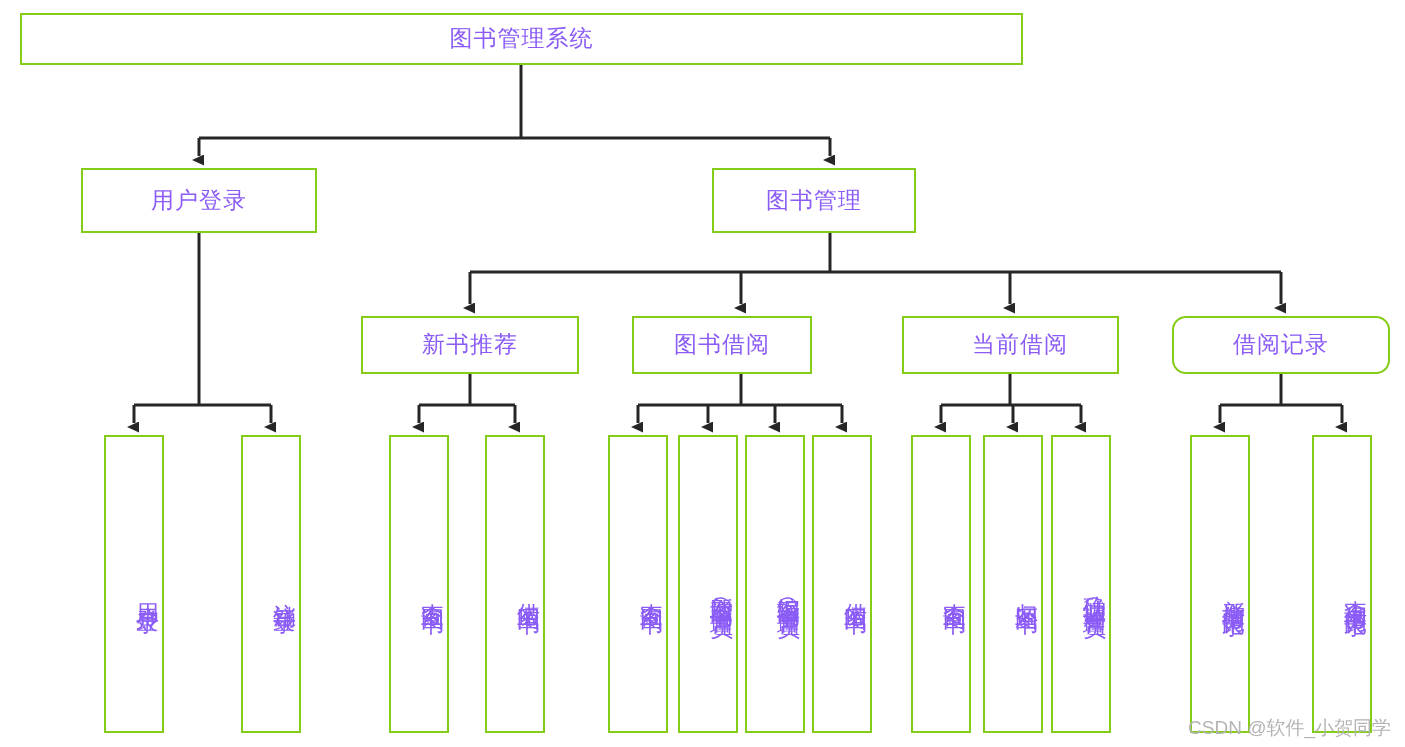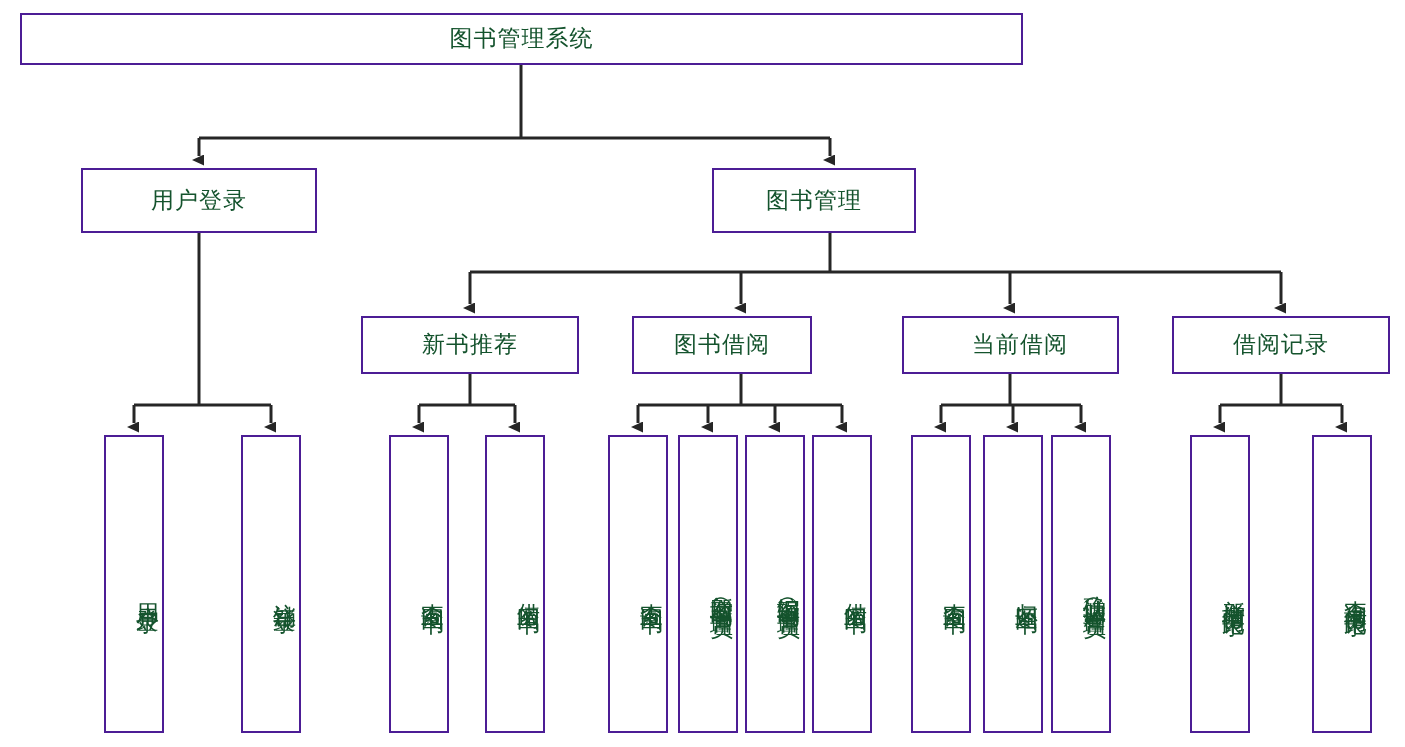--- a/index.html
+++ b/index.html
@@ -19,23 +19,23 @@
     position: absolute;
     left: 0;
     top: 0;
     width: 1405px;
     height: 747px;
     pointer-events: none;
   }
   .node {
     position: absolute;
     box-sizing: border-box;
-    border: 2px solid #4c1d95;
+    border: 2px solid #84cc16;
     background: #ffffff;
-    color: #14532d;
+    color: #8b5cf6;
     display: flex;
     align-items: center;
     justify-content: center;
     text-align: center;
   }
   .node.horiz {
     font-size: 23px;
     letter-spacing: 1px;
     line-height: 1.2;
   }
@@ -107,30 +107,31 @@
       </g>
   </svg>
 
   <div id="nodes-layer">
       <div class="node horiz" style="left: 20px; top: 13px; width: 1003px; height: 52px;">图书管理系统</div>
       <div class="node horiz" style="left: 81px; top: 168px; width: 236px; height: 65px;">用户登录</div>
       <div class="node horiz" style="left: 712px; top: 168px; width: 204px; height: 65px;">图书管理</div>
       <div class="node horiz" style="left: 361px; top: 316px; width: 218px; height: 58px; text-align: center;">新书推荐</div>
       <div class="node horiz" style="left: 632px; top: 316px; width: 180px; height: 58px;">图书借阅</div>
       <div class="node horiz" style="left: 902px; top: 316px; width: 217px; height: 58px; padding-left: 19px;">当前借阅</div>
-      <div class="node horiz" style="left: 1172px; top: 316px; width: 218px; height: 58px;">借阅记录</div>
+      <div class="node horiz" style="left: 1172px; top: 316px; width: 218px; height: 58px; border-radius: 14px;">借阅记录</div>
       <div class="node vert" style="left: 104px; top: 435px; width: 60px; height: 298px;">用户登录</div>
       <div class="node vert" style="left: 241px; top: 435px; width: 60px; height: 298px;">注销登录</div>
       <div class="node vert" style="left: 389px; top: 435px; width: 60px; height: 298px;">查询图书</div>
       <div class="node vert" style="left: 485px; top: 435px; width: 60px; height: 298px;">借阅图书</div>
       <div class="node vert" style="left: 608px; top: 435px; width: 60px; height: 298px;">查询图书</div>
       <div class="node vert" style="left: 678px; top: 435px; width: 60px; height: 298px;">新增图书（管理员）</div>
       <div class="node vert" style="left: 745px; top: 435px; width: 60px; height: 298px;">编辑图书（管理员）</div>
       <div class="node vert" style="left: 812px; top: 435px; width: 60px; height: 298px;">借阅图书</div>
       <div class="node vert" style="left: 911px; top: 435px; width: 60px; height: 298px;">查询图书</div>
       <div class="node vert" style="left: 983px; top: 435px; width: 60px; height: 298px;">归还图书</div>
       <div class="node vert" style="left: 1051px; top: 435px; width: 60px; height: 298px;">确认归还（管理员）</div>
       <div class="node vert" style="left: 1190px; top: 435px; width: 60px; height: 298px;">新增借阅记录</div>
       <div class="node vert" style="left: 1312px; top: 435px; width: 60px; height: 298px;">查询借阅记录</div>
     </div>
 
+  <div id="watermark">CSDN @软件_小贺同学</div>
 
 </div>
 
 </body></html>

